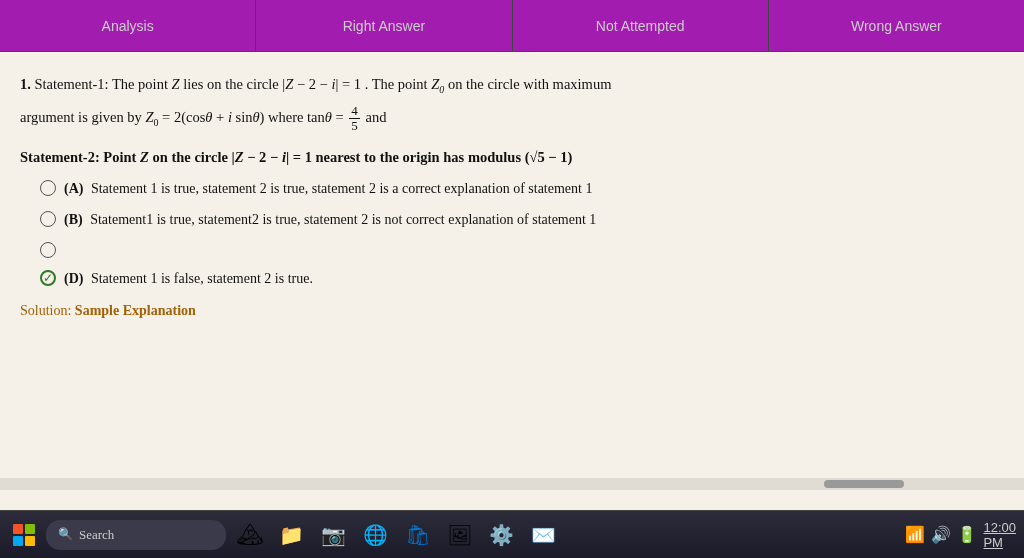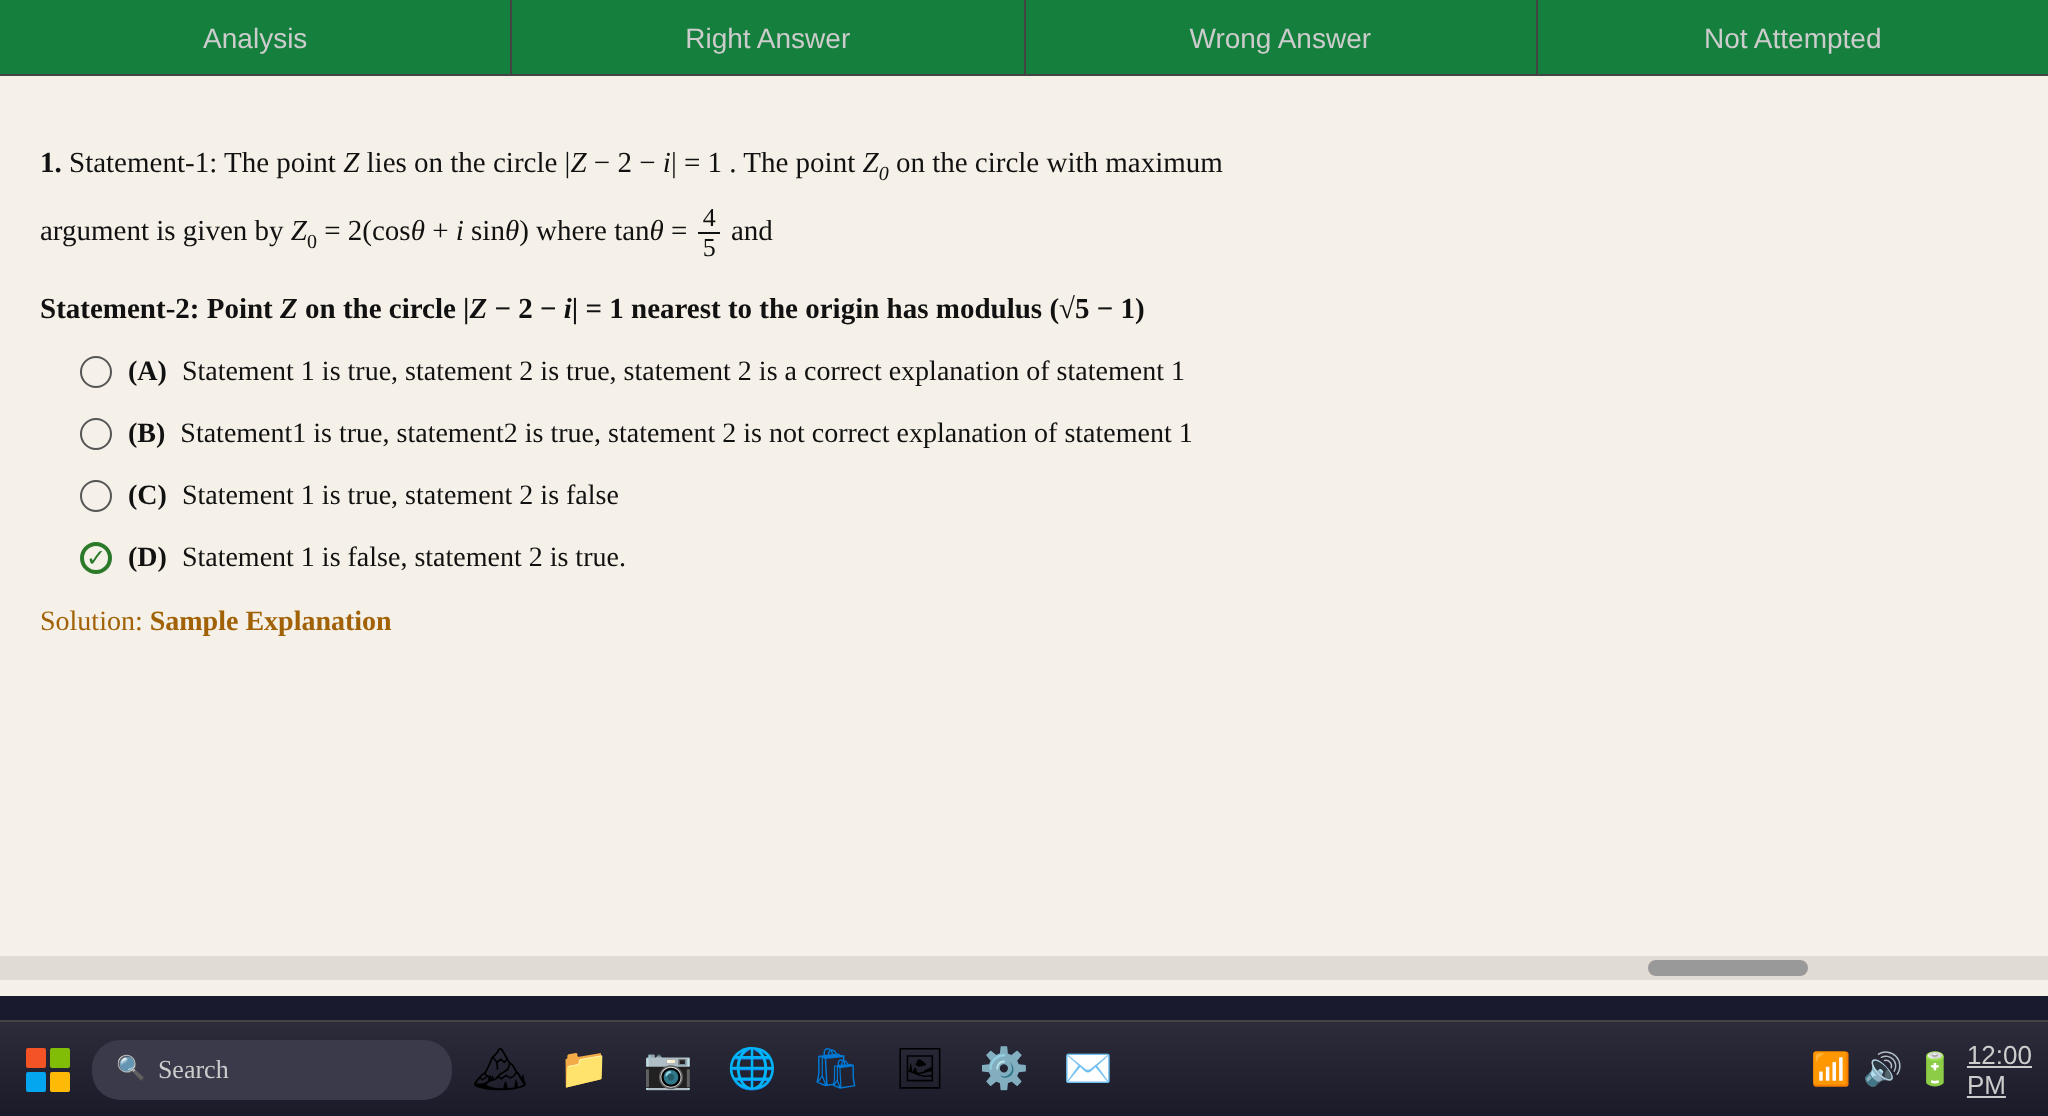--- a/index.html
+++ b/index.html
@@ -8,43 +8,43 @@
       height: 558px;
       background: #1a1a2e;
       font-family: 'Times New Roman', Times, serif;
       overflow: hidden;
       position: relative;
     }
 
     
     .top-nav {
       display: flex;
-      background: #15803d;
+      background: #a21caf;
       border-bottom: 1px solid #444;
       padding: 0;
-      height: 38px;
+      height: 52px;
     }
     .nav-tab {
       flex: 1;
       display: flex;
       align-items: center;
       justify-content: center;
       color: #ccc;
       font-size: 14px;
       font-family: Arial, sans-serif;
       cursor: pointer;
       border-right: 1px solid #444;
     }
     .nav-tab:last-child { border-right: none; }
 
     
     .content-area {
       background: #f5f0e8;
       margin: 0;
-      padding: 32px 20px;
+      padding: 20px 20px;
       color: #111;
       min-height: 460px;
     }
 
     .question-text {
       font-size: 14.5px;
       line-height: 1.7;
       color: #111;
       margin-bottom: 6px;
     }
@@ -241,24 +241,24 @@
 <body>
 
 <div class="top-nav">
   <div class="nav-tab">
     <span>Analysis</span>
   </div>
   <div class="nav-tab">
     <span>Right Answer</span>
   </div>
   <div class="nav-tab">
+    <span>Not Attempted</span>
+  </div>
+  <div class="nav-tab">
     <span>Wrong Answer</span>
-  </div>
-  <div class="nav-tab">
-    <span>Not Attempted</span>
   </div>
 </div>
 
 <div class="content-area">
 
   <div class="question-text">
     <span class="question-number">1.</span>
     <span> Statement-1: The point </span>
     <span class="math-italic">Z</span>
     <span> lies on the circle |<span class="math-italic">Z</span> − 2 − <span class="math-italic">i</span>| = 1 . The point </span>
@@ -286,21 +286,20 @@
       <span><span class="option-label">(A)</span> Statement 1 is true, statement 2 is true, statement 2 is a correct explanation of statement 1</span>
     </li>
 
     <li class="option-item">
       <span class="radio-circle"></span>
       <span><span class="option-label">(B)</span> Statement1 is true, statement2 is true, statement 2 is not correct explanation of statement 1</span>
     </li>
 
     <li class="option-item">
       <span class="radio-circle"></span>
-      <span><span class="option-label">(C)</span> Statement 1 is true, statement 2 is false</span>
     </li>
 
     <li class="option-item">
       <span class="radio-checked">✓</span>
       <span><span class="option-label">(D)</span> Statement 1 is false, statement 2 is true.</span>
     </li>
 
   </ul>
 
   <div class="solution-line">

